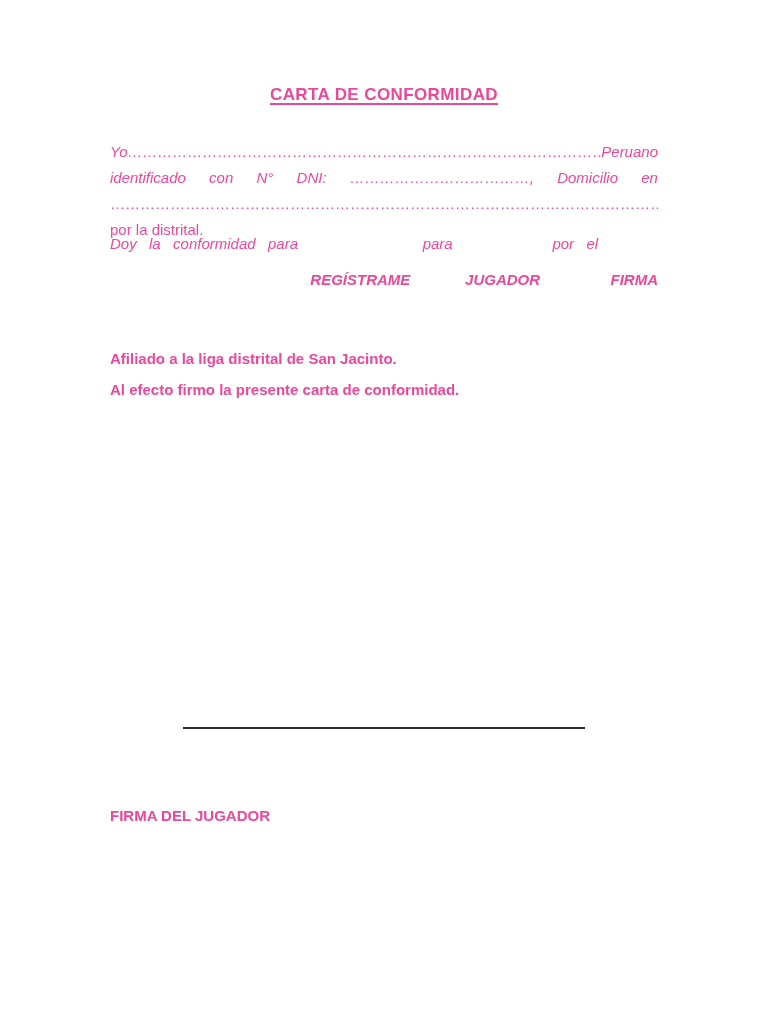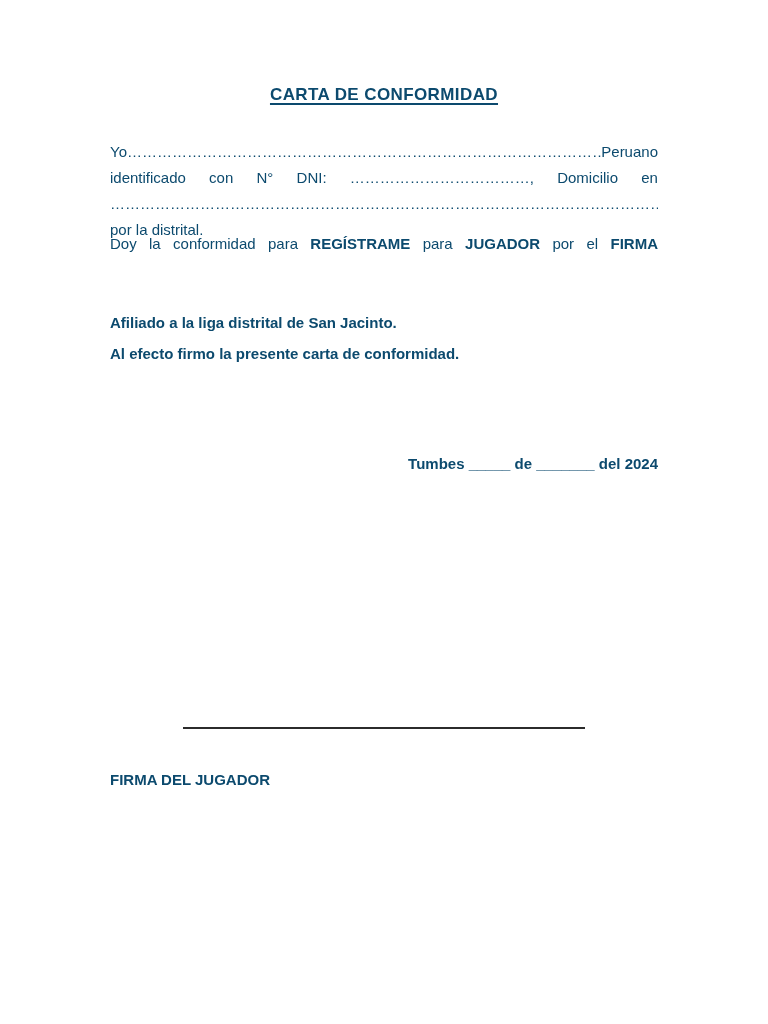--- a/index.html
+++ b/index.html
@@ -2,21 +2,21 @@
 <html><head>
 <meta charset="utf-8">
 <style>
   html, body { margin: 0; padding: 0; background: #ffffff; }
   .page {
     position: relative;
     width: 768px;
     height: 1024px;
     background: #ffffff;
     font-family: "Liberation Sans", "DejaVu Sans", sans-serif;
-    color: #0c4a6e;
+    color: #ec4899;
     overflow: hidden;
   }
   .title {
     position: absolute;
     top: 82px;
     left: 0;
     width: 768px;
     text-align: center;
     font-size: 17px;
     font-weight: bold;
@@ -31,32 +31,33 @@
     left: 110px;
     width: 548px;
     font-size: 15px;
     line-height: 26px;
   }
   .jline {
     display: flex;
     justify-content: space-between;
     align-items: flex-start;
     white-space: nowrap;
+    font-style: italic;
   }
   .jline > span { flex: 0 0 auto; }
   .jline > .dots {
     flex: 0 1 auto;
     min-width: 0;
     overflow: hidden;
   }
   .dotline {
     white-space: nowrap;
     overflow: hidden;
   }
-  .b { font-weight: bold; }
+  .b { font-weight: bold; margin-top: 36px; }
   .date { text-align: right; }
   .sigline {
     position: absolute;
     top: 727px;
     left: 183px;
     width: 402px;
     height: 2px;
     background: #2b2b2b;
   }
   .siglabel {
@@ -102,19 +103,18 @@
       <span>por</span>
       <span>el</span>
       <span class="b">FIRMA</span>
     </div>
   </div>
 
   <div class="block b" style="top:310px">Afiliado a la liga distrital de San Jacinto.</div>
 
   <div class="block b" style="top:341px">Al efecto firmo la presente carta de conformidad.</div>
 
-  <div class="block b date" style="top:451px">Tumbes _____ de _______ del 2024</div>
 
   <div class="sigline"></div>
 
   <div class="block b siglabel">FIRMA DEL JUGADOR</div>
 
 </div>
 
 </body></html>

